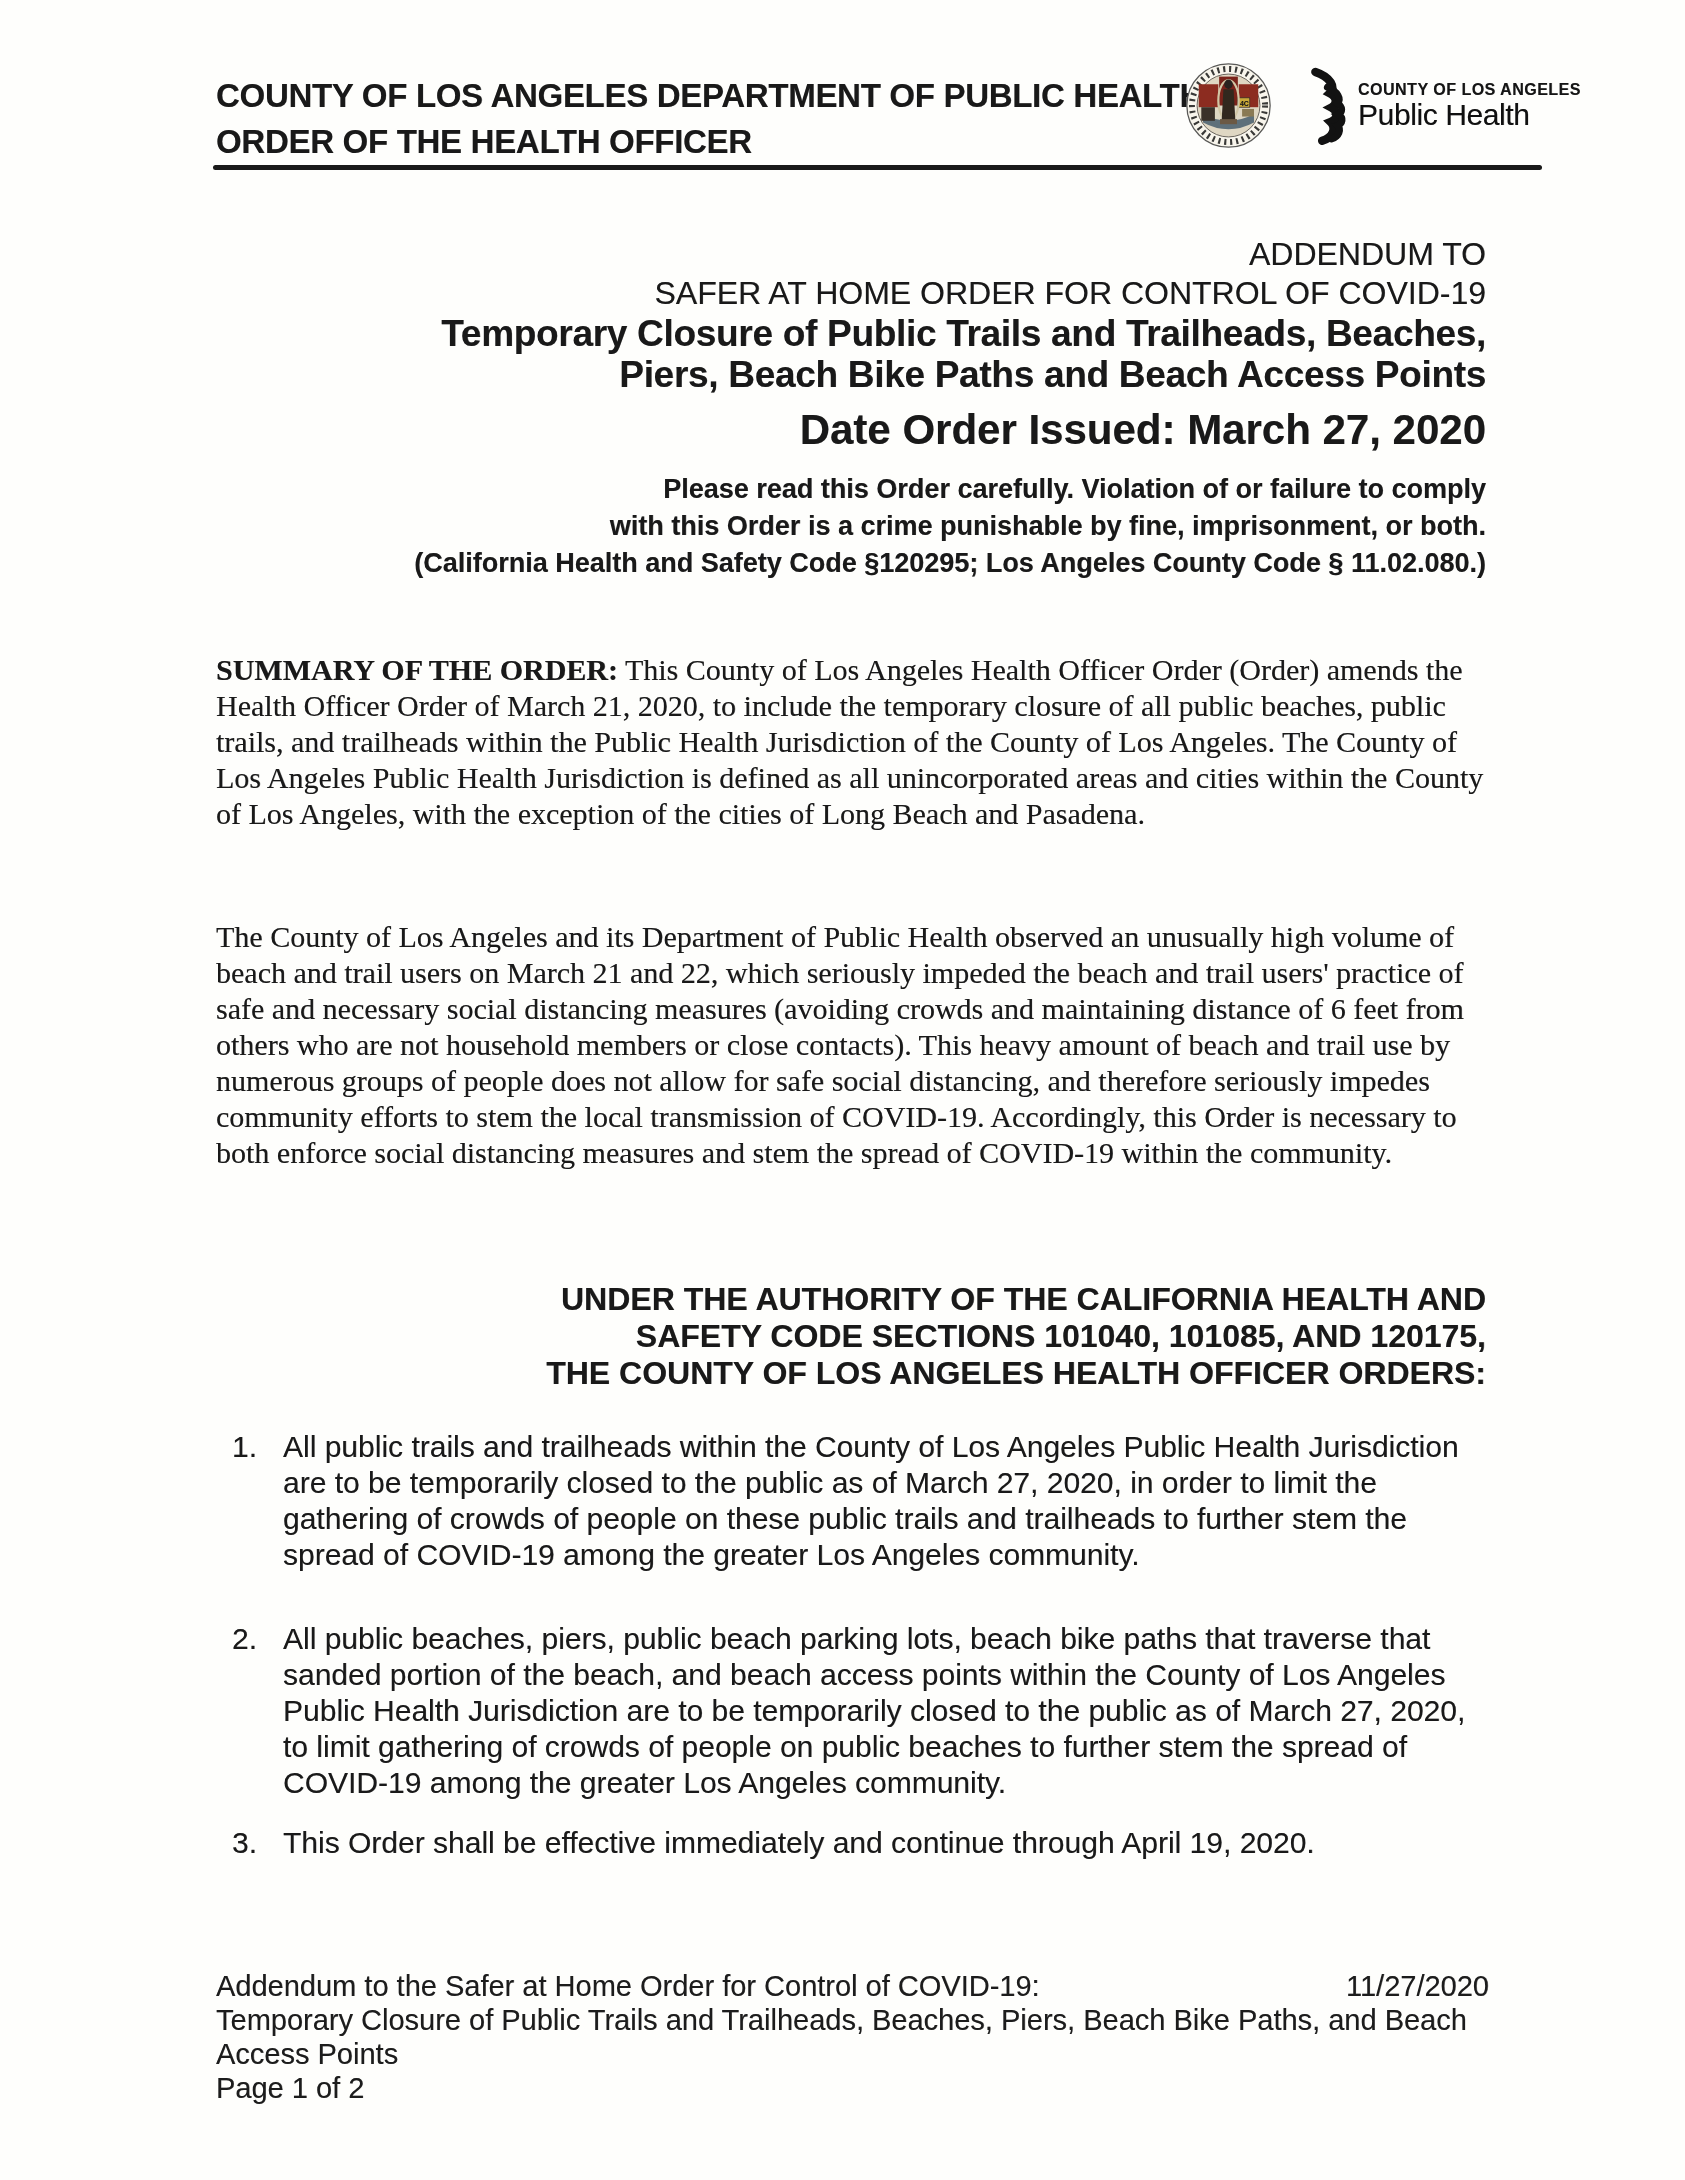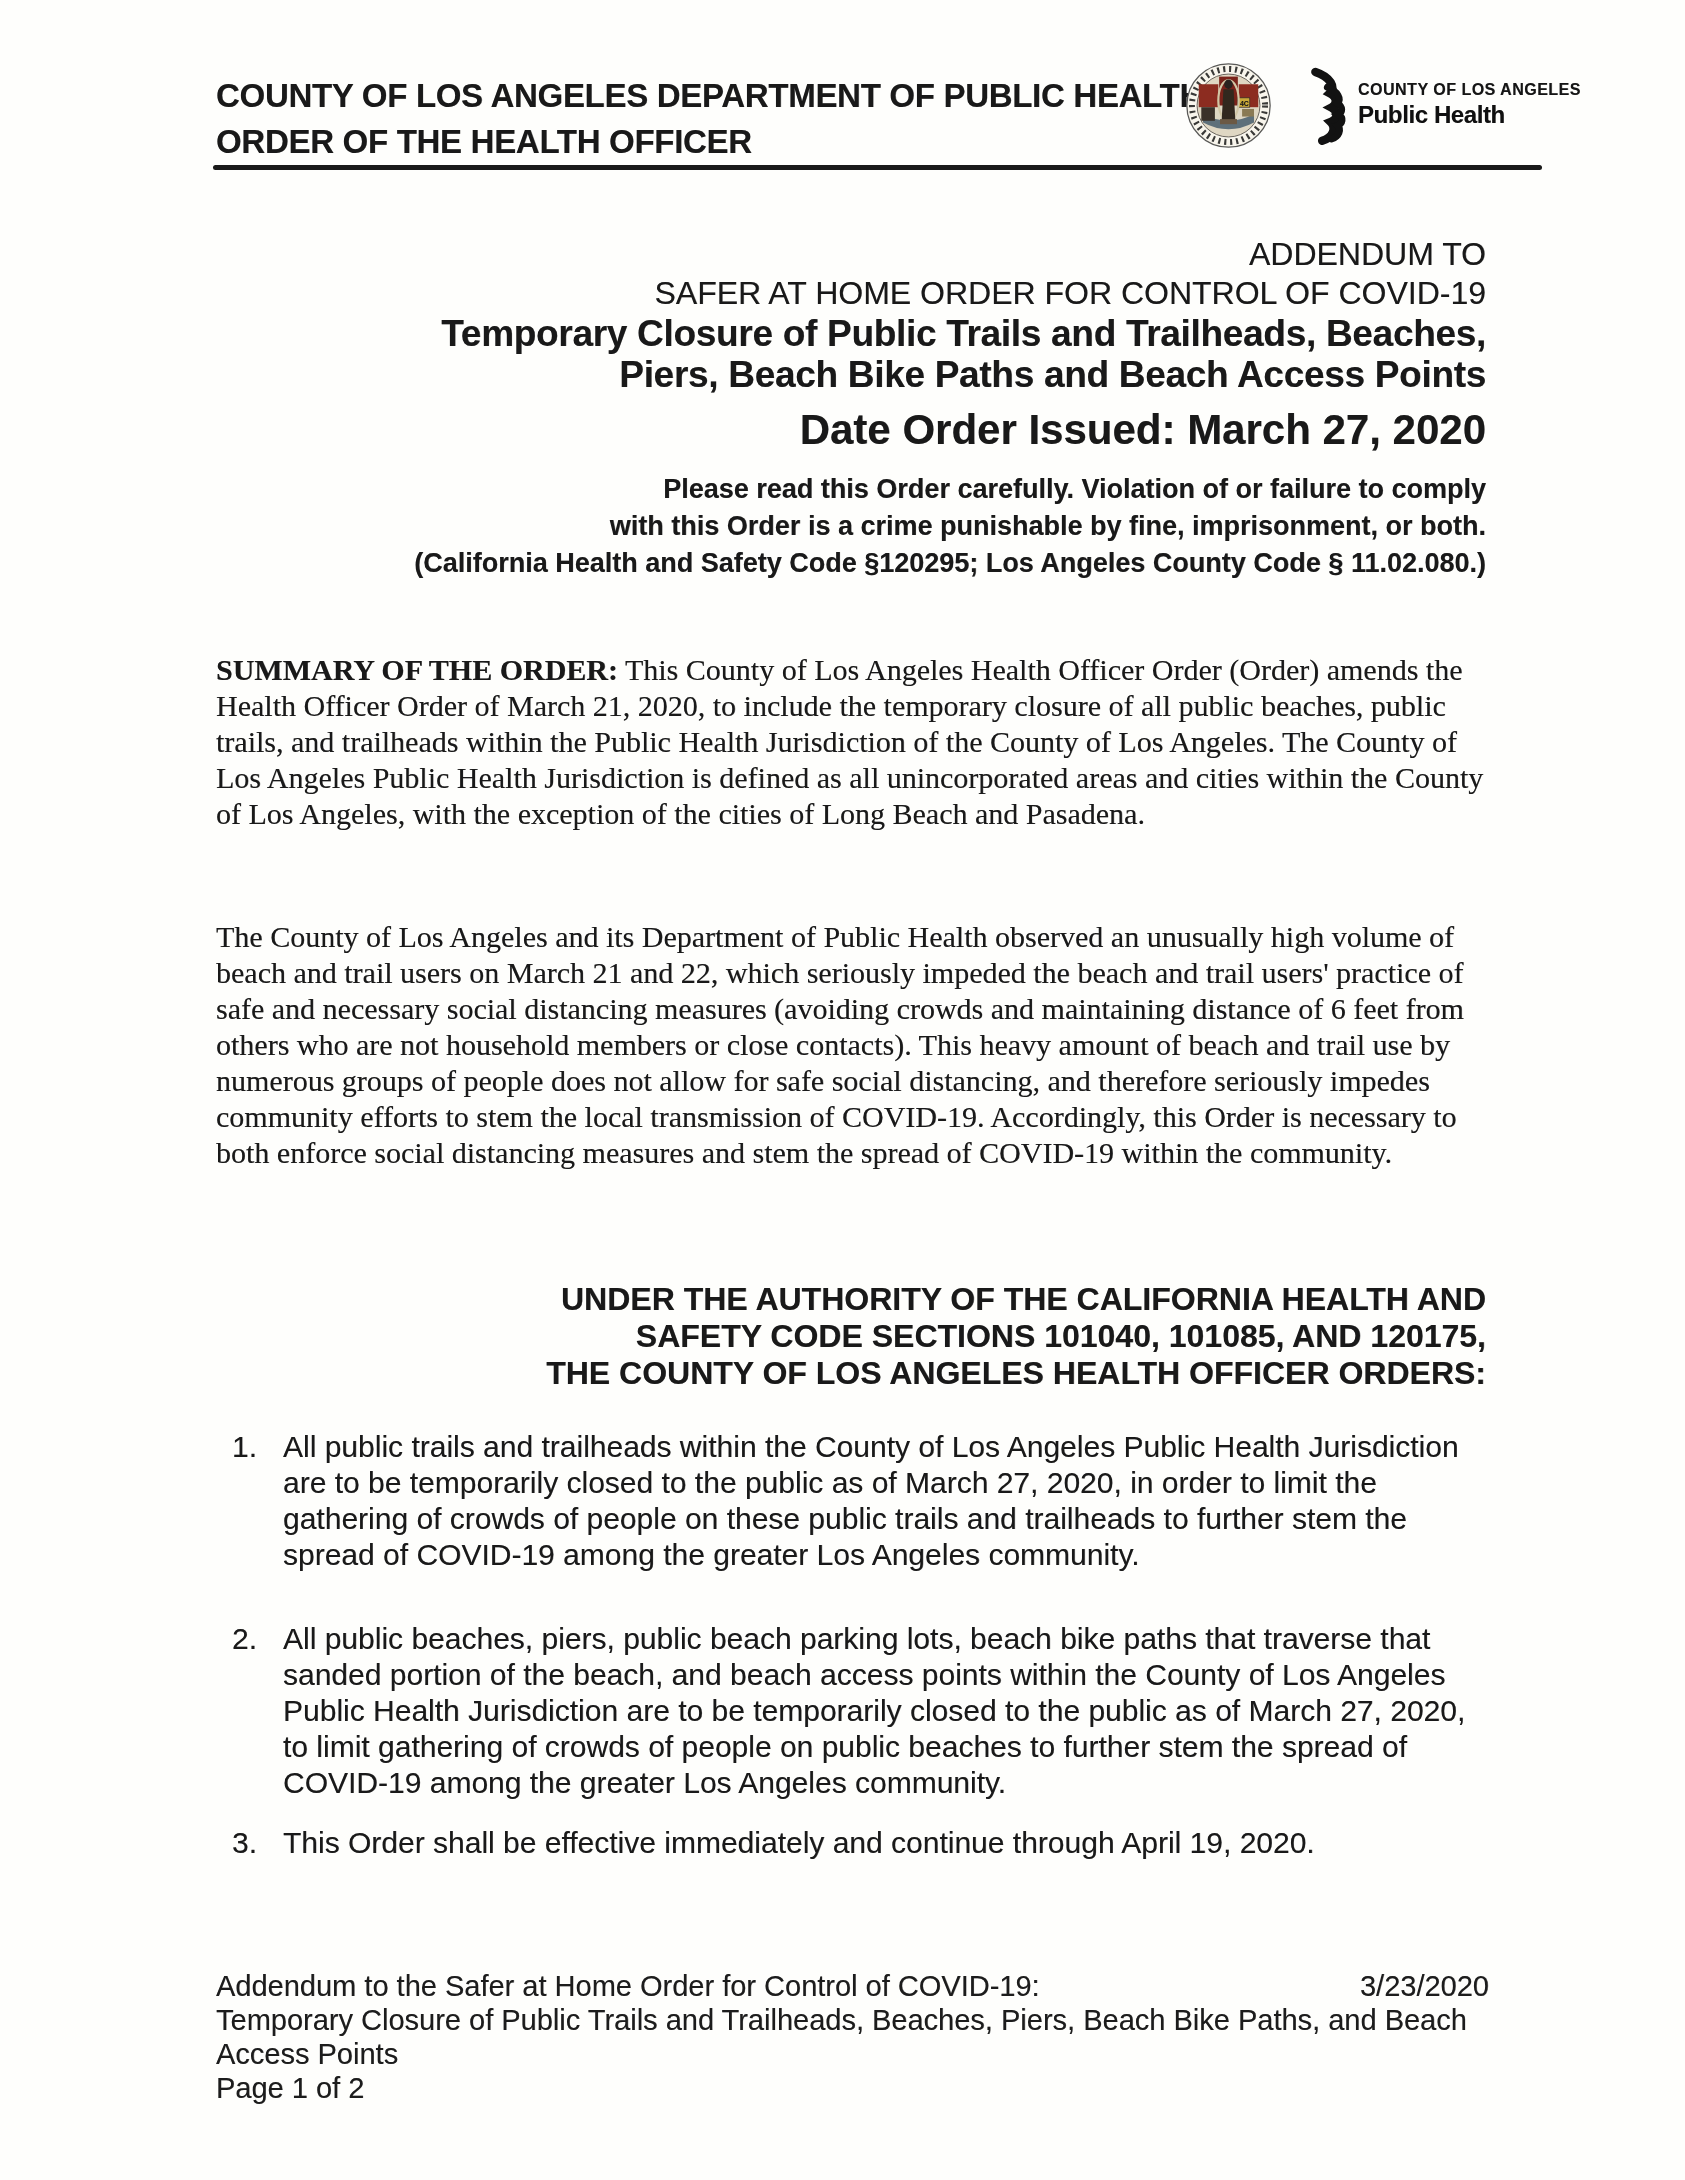--- a/index.html
+++ b/index.html
@@ -22,21 +22,21 @@
   }
   .logo-seal { position:absolute; left:1186px; top:63px; width:85px; height:85px; }
   .logo-ph   { position:absolute; left:1293px; top:66px; display:flex; }
   .ph-faces  { width:55px; height:85px; flex:none; }
   .ph-text   { margin-top:15.3px; margin-left:10px; }
   .ph-county {
     font-weight:bold; font-size:16px; letter-spacing:0.5px;
     text-transform:uppercase; line-height:17px; color:#171717;
   }
   .ph-dept {
-    font-weight:bold; font-size:24px; letter-spacing:-0.4px;
+    font-weight:normal; font-size:30px; letter-spacing:-0.4px;
     line-height:31px; margin-top:0.9px; color:#121212;
   }
   .rule {
     position:absolute; left:213px; top:165px; width:1329px; height:5.1px;
     background:#1c1c1c; border-radius:2.6px;
   }
 
   
   .centered { position:absolute; left:217px; width:1269px; text-align:right; }
   .prelines { white-space:pre-line; }
@@ -145,17 +145,17 @@
     <div class="order-item">
       <span class="order-num">3.</span>
       <span class="order-text">This Order shall be effective immediately and continue through April 19, 2020.</span>
     </div>
   </div>
 
   <div class="footer">
     <div>Addendum to the Safer at Home Order for Control of COVID-19:</div>
     <div>Temporary Closure of Public Trails and Trailheads, Beaches, Piers, Beach Bike Paths, and Beach Access Points</div>
     <div>Page 1 of 2</div>
-    <div class="footer-date">3/23/2020</div>
+    <div class="footer-date">11/27/2020</div>
   </div>
 
 </div>
 
 
 </body></html>

